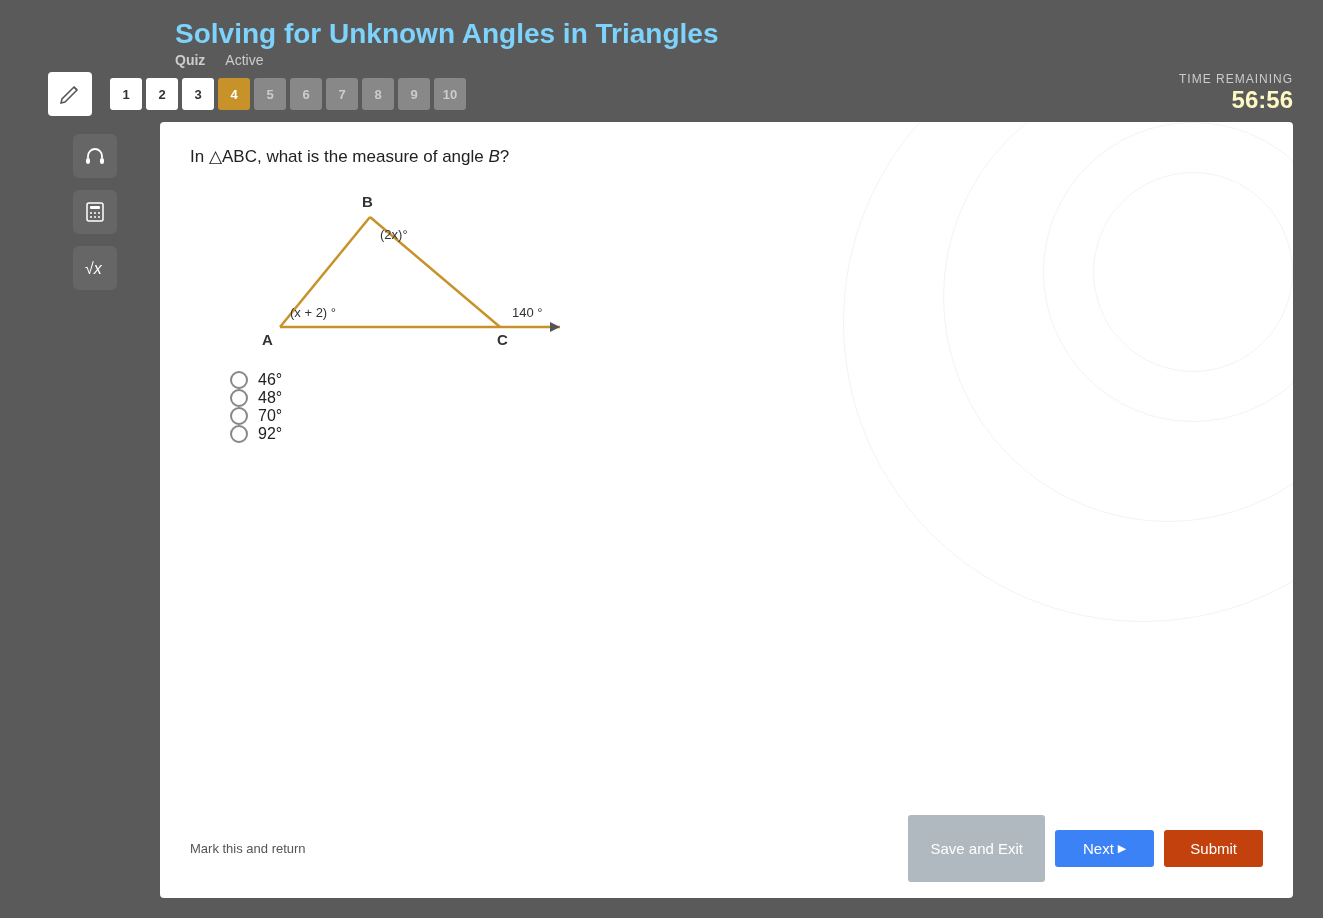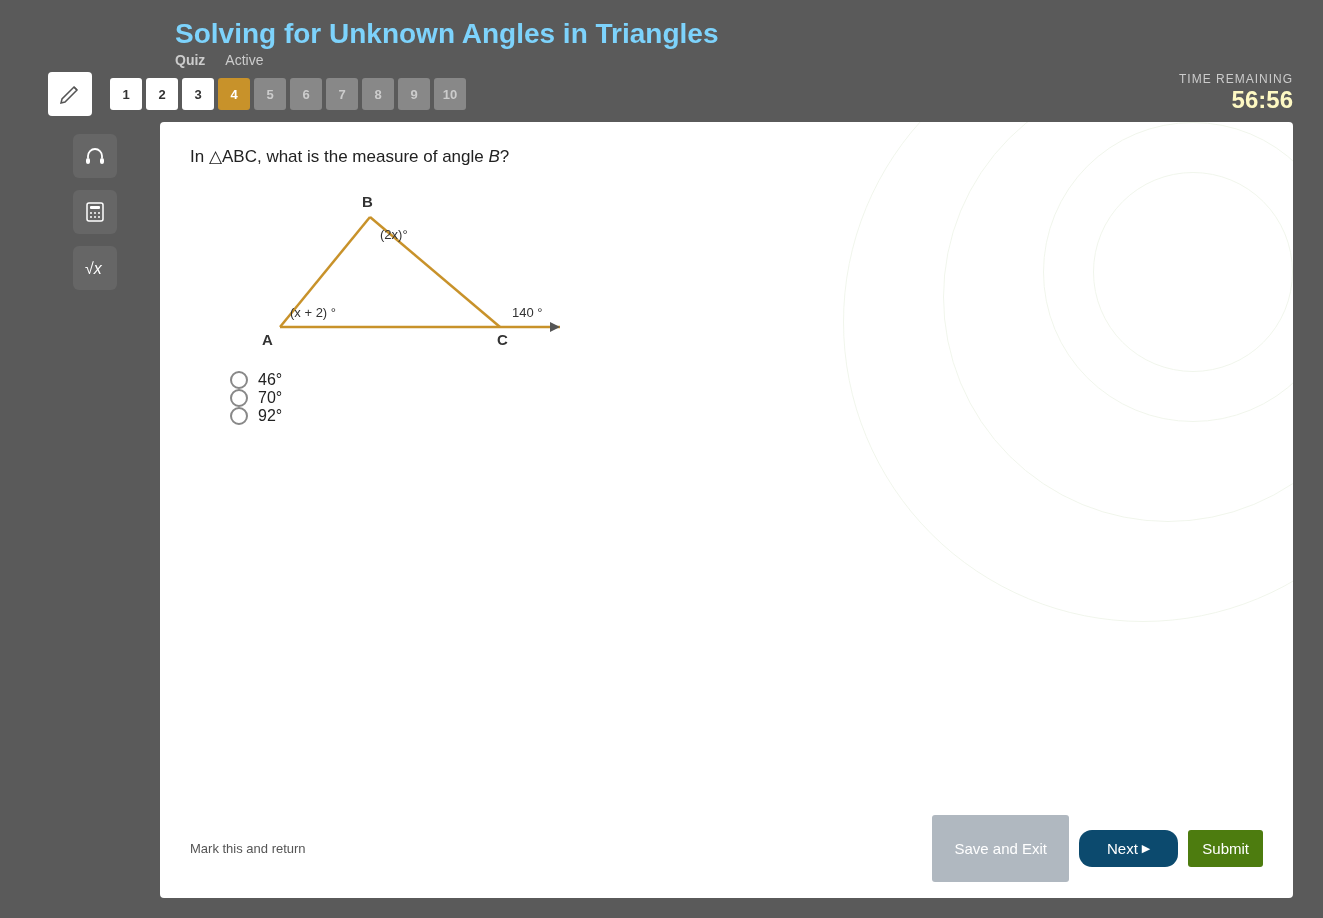--- a/index.html
+++ b/index.html
@@ -246,43 +246,43 @@
       color: #fff;
       border: none;
       padding: 25px 22px;
       font-size: 15px;
       border-radius: 3px;
       cursor: pointer;
       font-weight: 500;
     }
 
     .btn-next {
-      background: #0c4a6e;
+      background: #3b82f6;
       color: #fff;
       border: none;
       padding: 10px 28px;
       font-size: 15px;
-      border-radius: 13px;
+      border-radius: 3px;
       cursor: pointer;
       font-weight: 500;
       display: flex;
       align-items: center;
       gap: 4px;
     }
 
     .btn-next::after {
       content: '▶';
       font-size: 11px;
     }
 
     .btn-submit {
-      background: #4d7c0f;
+      background: #c2410c;
       color: #fff;
       border: none;
-      padding: 10px 14px;
+      padding: 10px 26px;
       font-size: 15px;
       border-radius: 3px;
       cursor: pointer;
       font-weight: 500;
     }
   </style>
 </head>
 <body>
 
 <div class="outer-container">
@@ -389,20 +389,24 @@
         </svg>
       </div>
 
       <div class="options-list">
         <label class="option-item">
           <div class="option-radio"></div>
           <span>46°</span>
         </label>
         <label class="option-item">
           <div class="option-radio"></div>
+          <span>48°</span>
+        </label>
+        <label class="option-item">
+          <div class="option-radio"></div>
           <span>70°</span>
         </label>
         <label class="option-item">
           <div class="option-radio"></div>
           <span>92°</span>
         </label>
       </div>
 
       <div class="bottom-row">
         <span class="mark-return">Mark this and return</span>

